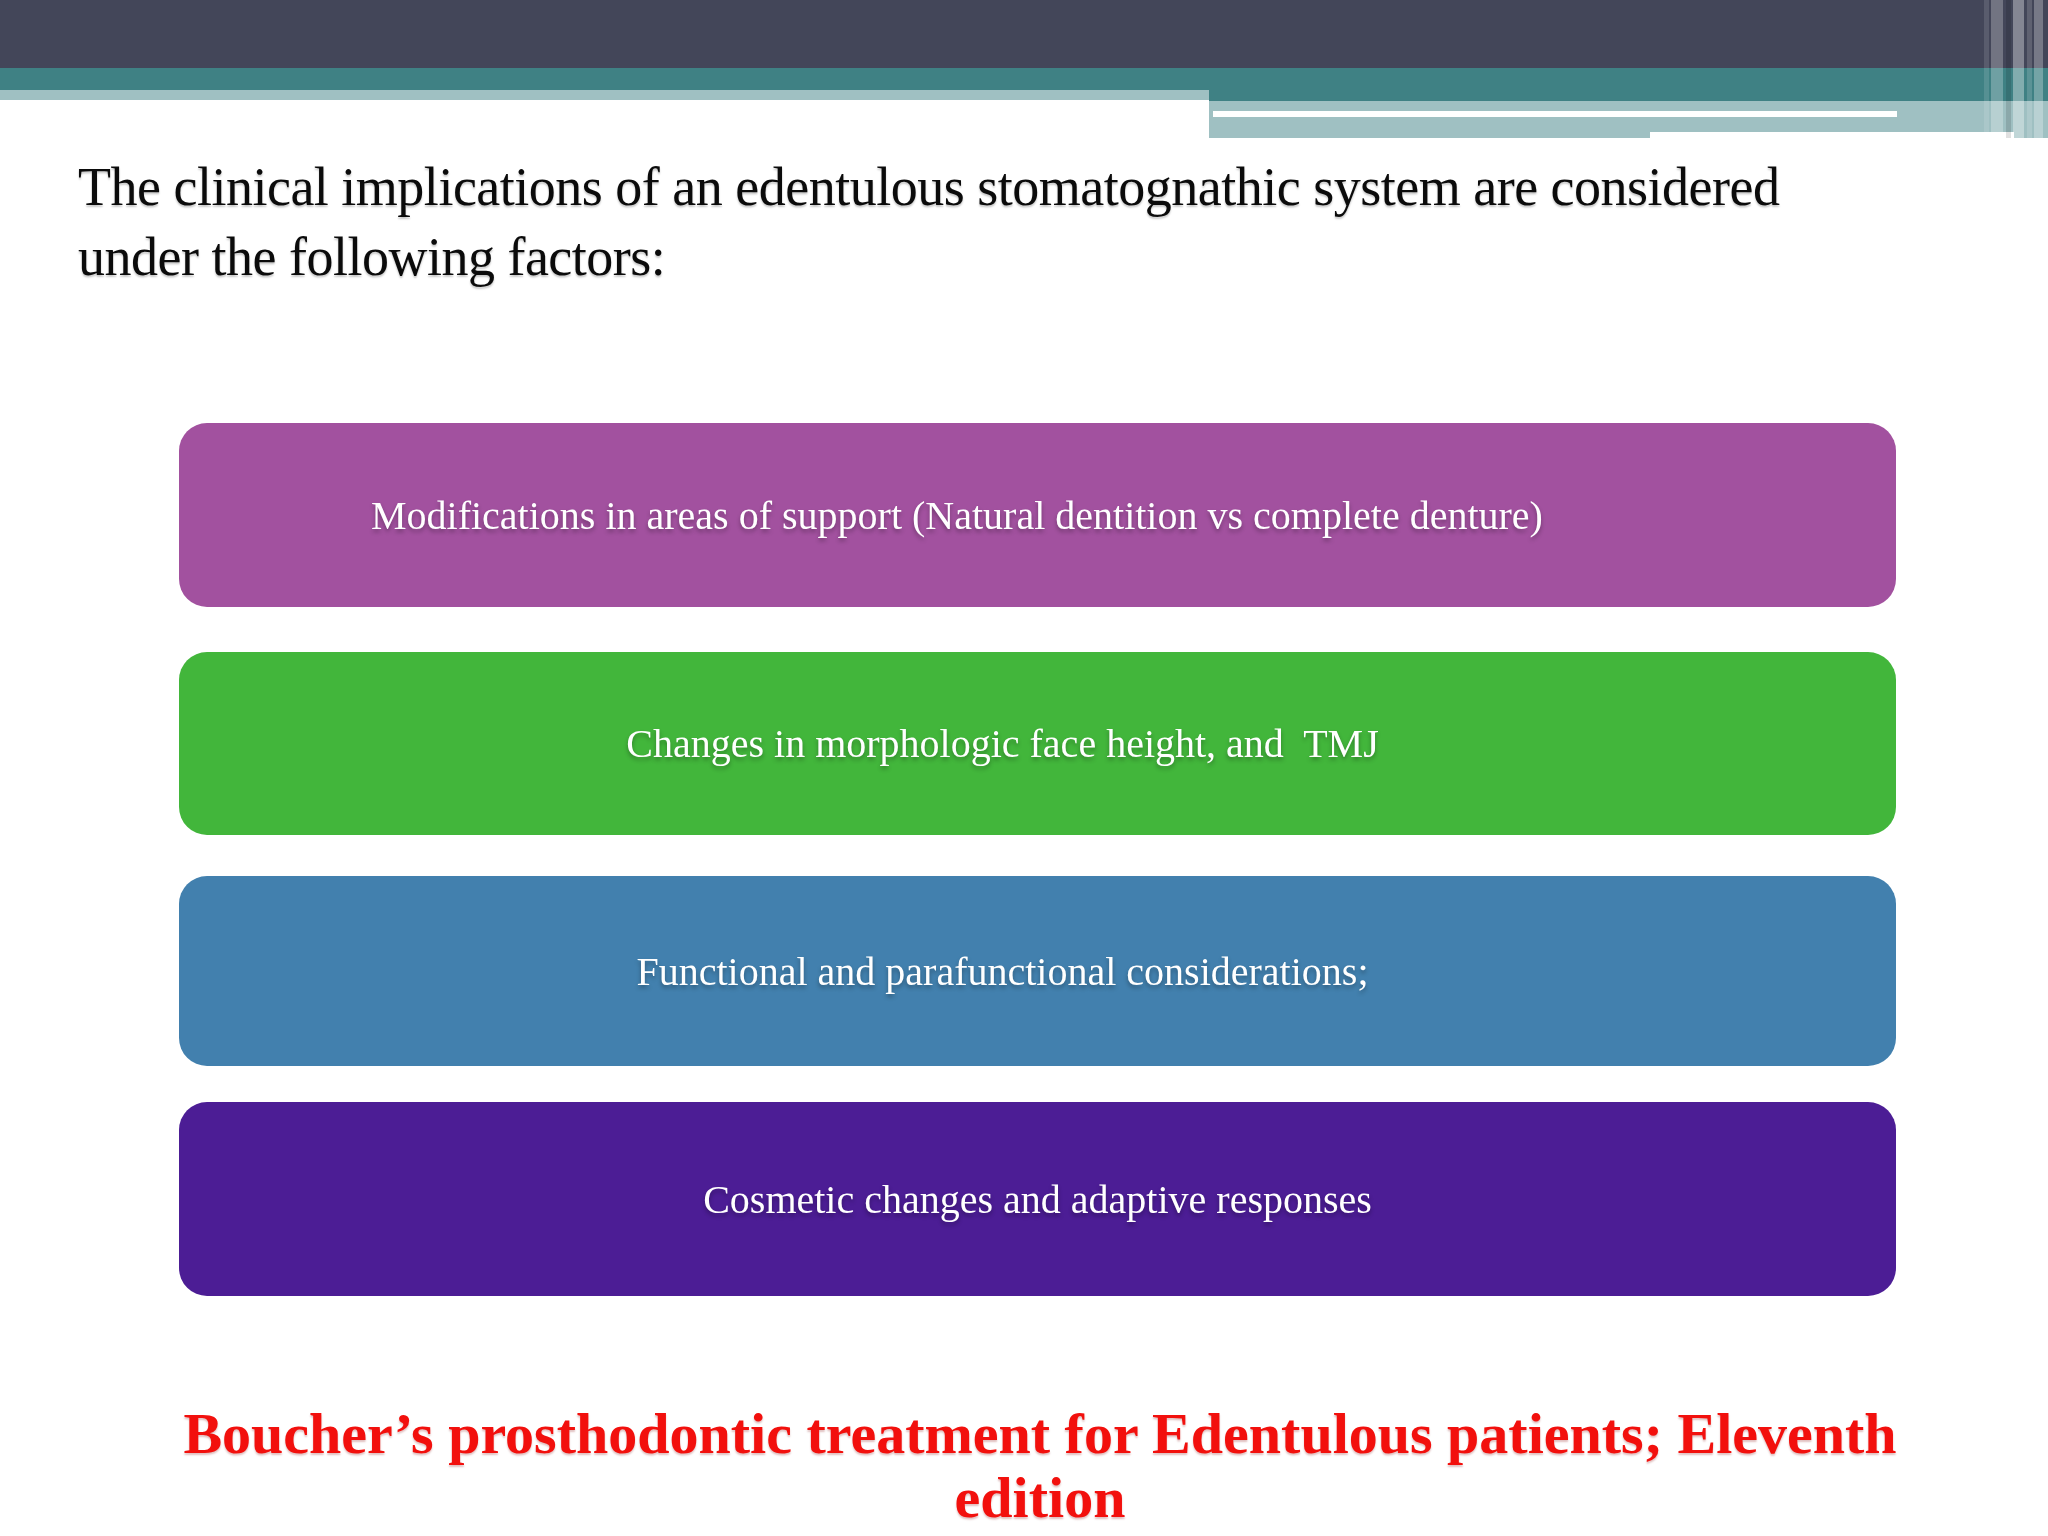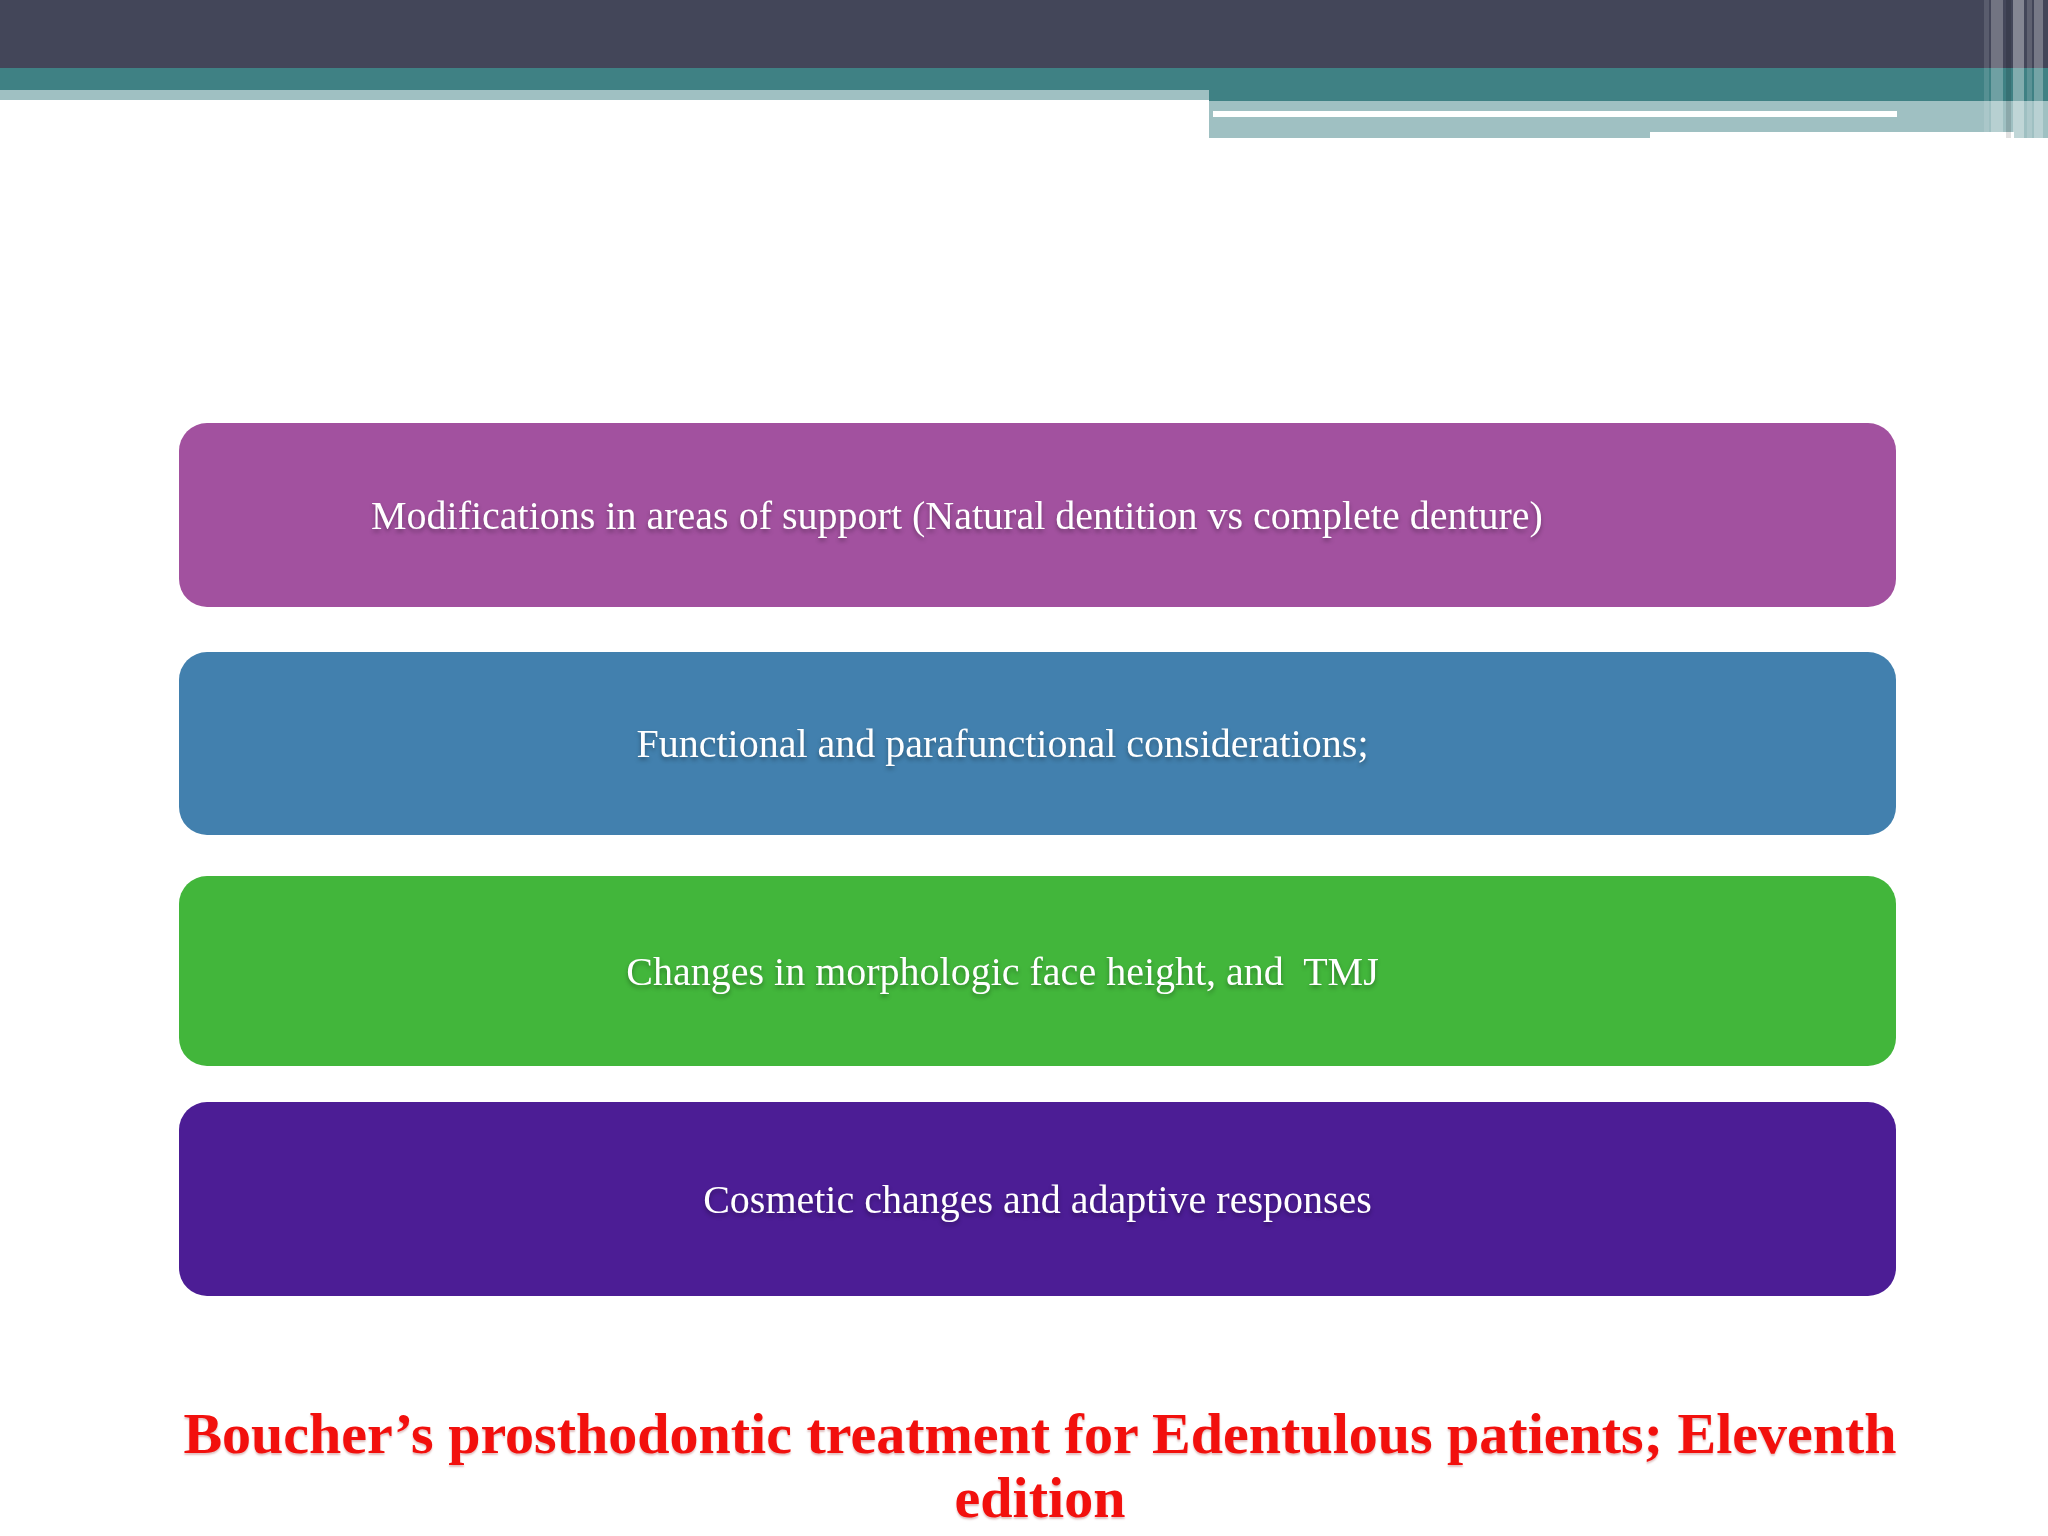--- a/index.html
+++ b/index.html
@@ -99,30 +99,31 @@
   <div class="hdr" id="hdr-white-stripe"></div>
   <div class="hdr" id="hdr-step-left" style="background-color: rgb(159, 192, 194);"></div>
   <div class="hdr" id="hdr-step-right" style="background-color: rgb(159, 192, 194);"></div>
   <div class="pinstripe" id="pin-1"></div>
   <div class="pinstripe" id="pin-2"></div>
   <div class="pinstripe" id="pin-3"></div>
   <div class="pinstripe" id="pin-4"></div>
   <div class="pinstripe" id="pin-5"></div>
   <div class="pinstripe" id="pin-6"></div>
 
+  <div id="title" style="color: rgb(11, 11, 11);">The clinical implications of an edentulous stomatognathic system are considered under the following factors:</div>
 
   <div id="factors">
     <div class="factor first-indent" style="background-color: rgb(162, 81, 159);">
       <div class="factor-label" style="color: rgb(255, 255, 255);">Modifications in areas of support (Natural dentition vs complete denture)</div>
     </div>
+    <div class="factor centered" style="background-color: rgb(66, 182, 59);">
+      <div class="factor-label" style="color: rgb(255, 255, 255);">Changes in morphologic face height, and  TMJ</div>
+    </div>
     <div class="factor centered" style="background-color: rgb(66, 128, 174);">
       <div class="factor-label" style="color: rgb(255, 255, 255);">Functional and parafunctional considerations;</div>
-    </div>
-    <div class="factor centered" style="background-color: rgb(66, 182, 59);">
-      <div class="factor-label" style="color: rgb(255, 255, 255);">Changes in morphologic face height, and  TMJ</div>
     </div>
     <div class="factor centered" style="background-color: #4c1d95;">
       <div class="factor-label" style="color: rgb(255, 255, 255);">Cosmetic changes and adaptive responses</div>
     </div>
   </div>
 
   <div id="footer">
     <div id="footer-inner" style="color: rgb(242, 16, 13);">Boucher’s prosthodontic treatment for Edentulous patients; Eleventh edition</div>
   </div>
 

